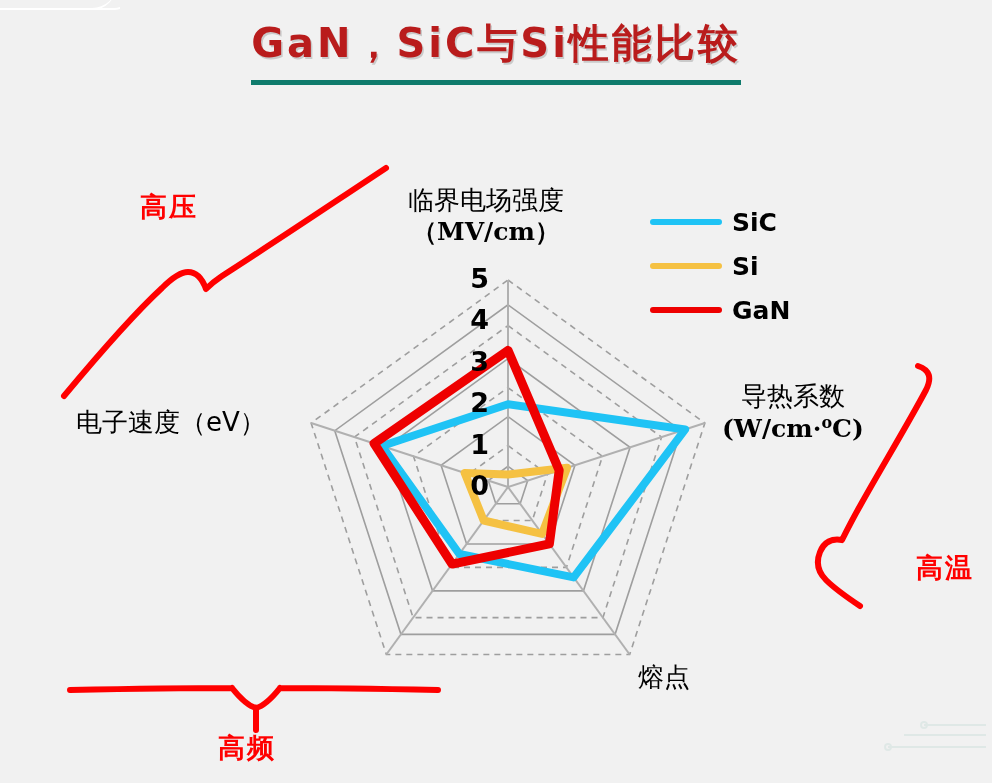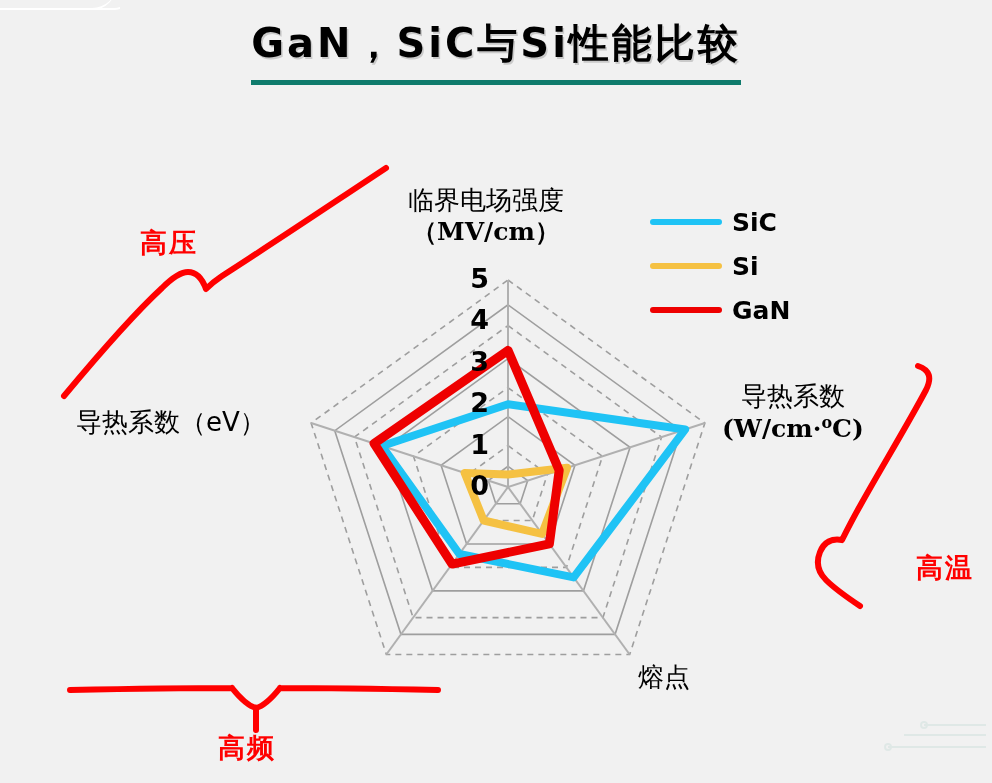--- a/index.html
+++ b/index.html
@@ -174,21 +174,21 @@
 </style>
 </head>
 <body>
 
 <div class="corner-ribbon">
   <div class="band"></div>
   <div class="band2"></div>
 </div>
 
 <div id="title-block">
-  <div id="page-title" style="color: #000000;">GaN，SiC与Si性能比较</div>
+  <div id="page-title" style="color: #b91c1c;">GaN，SiC与Si性能比较</div>
   <div id="title-underline" style="background: rgb(15, 123, 108);"></div>
 </div>
 
 <div id="chart-stage">
   <svg id="radar-svg" width="992" height="783">
 
     <g id="grid-layer">
         <polygon points="492,466.3 511.6868698873097,480.6033482164386 504.1671547224542,503.7466517835614 479.8328452775458,503.7466517835614 472.3131301126903,480.6033482164386" fill="none" stroke="#9e9e9e" stroke-width="1.6"></polygon>
         <polygon points="492,445.6 531.3737397746194,474.20669643287715 516.3343094449084,520.4933035671228 467.6656905550916,520.4933035671228 452.62626022538063,474.20669643287715" fill="none" stroke="#9e9e9e" stroke-width="1.6" stroke-dasharray="6 5"></polygon>
         <polygon points="492,416.62 558.9353576168529,465.2513839358912 533.3683260563442,543.9386160641088 450.63167394365576,543.9386160641088 425.0646423831471,465.2513839358912" fill="none" stroke="#9e9e9e" stroke-width="1.6"></polygon>
@@ -220,21 +220,21 @@
   <div class="axis-caption" id="cap-thermal">
     <div>导热系数</div>
     <div class="unit"><span>(W/cm·</span><span class="sup">o</span><span>C)</span></div>
   </div>
 
   <div class="axis-caption" id="cap-melt">
     <div>熔点</div>
   </div>
 
 
-  <div class="axis-caption" id="cap-bandgap">导热系数（eV）</div>
+  <div class="axis-caption" id="cap-bandgap">电子速度（eV）</div>
 
   <div id="tick-layer">
       <div class="tick-label" style="left: 445px; top: 470px;">0</div>
       <div class="tick-label" style="left: 445px; top: 428.6px;">1</div>
       <div class="tick-label" style="left: 445px; top: 387.2px;">2</div>
       <div class="tick-label" style="left: 445px; top: 345.8px;">3</div>
       <div class="tick-label" style="left: 445px; top: 304.4px;">4</div>
       <div class="tick-label" style="left: 445px; top: 263px;">5</div>
     </div>
 </div>
@@ -264,21 +264,21 @@
            C 852 520, 846 532, 842 540
            M 842 540 C 832 538, 824 542, 820 552 C 816 562, 818 572, 826 580
            C 836 590, 848 598, 860 606" fill="none" stroke="#ff0000" stroke-width="6" stroke-linecap="round" stroke-linejoin="round"></path>
 
   <path d="M 70 690 C 120 689, 180 688, 232 688
            M 232 688 C 240 698, 248 706, 256 708 C 264 706, 272 698, 280 688
            M 280 688 C 330 688, 390 689, 438 690" fill="none" stroke="#ff0000" stroke-width="6" stroke-linecap="round" stroke-linejoin="round"></path>
   <path d="M 256 708 L 256 730" fill="none" stroke="#ff0000" stroke-width="6" stroke-linecap="round"></path>
 </svg>
 
-<div class="ann-label" id="ann-hv" style="color: rgb(255, 0, 0); margin-top: 36px;">高压</div>
+<div class="ann-label" id="ann-hv" style="color: rgb(255, 0, 0);">高压</div>
 <div class="ann-label" id="ann-ht" style="color: rgb(255, 0, 0);">高温</div>
 <div class="ann-label" id="ann-hf" style="color: rgb(255, 0, 0);">高频</div>
 
 <svg id="corner-widget" viewBox="0 0 120 40">
   <line x1="20" y1="30" x2="118" y2="30" stroke="#cfe0dd" stroke-width="2"></line>
   <line x1="36" y1="18" x2="118" y2="18" stroke="#cfe0dd" stroke-width="2"></line>
   <line x1="56" y1="8" x2="118" y2="8" stroke="#cfe0dd" stroke-width="2"></line>
   <circle cx="20" cy="30" r="3" fill="none" stroke="#cfe0dd" stroke-width="2"></circle>
   <circle cx="56" cy="8" r="3" fill="none" stroke="#cfe0dd" stroke-width="2"></circle>
 </svg>

